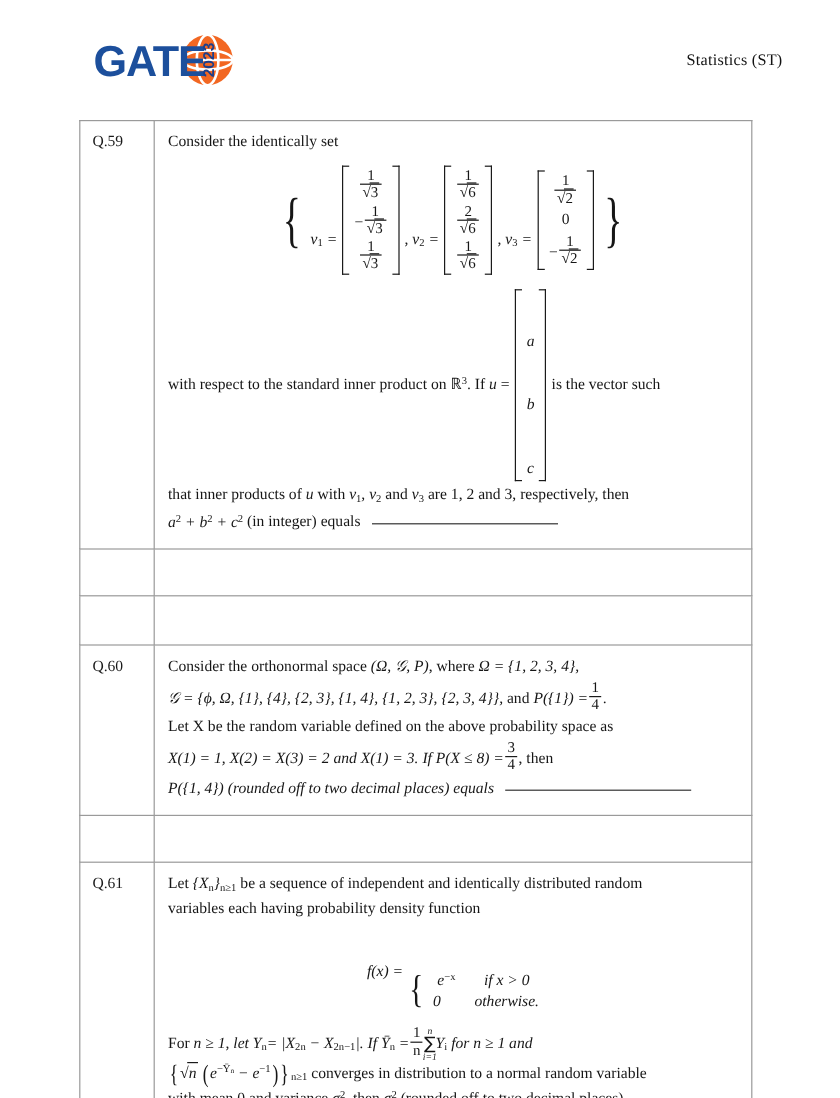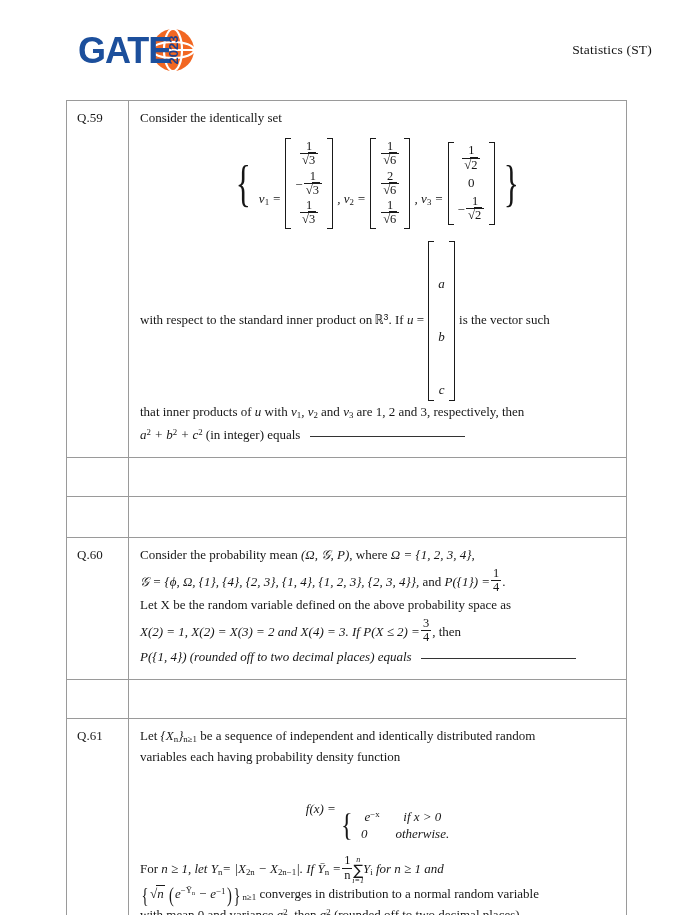--- a/index.html
+++ b/index.html
@@ -70,21 +70,21 @@
     font-size: 13px;
     line-height: 1.45;
   }
   .qbody p { margin: 0 0 2px 0; }
 
   .spacer-row td { height: 38px; }
   .spacer-row-tall td { height: 40px; }
 
   
   .math { font-family: "Liberation Serif", serif; font-style: italic; margin-top: 32px; }
-  .mathup { font-family: Liberation Mono, monospace; font-style: normal; }
+  .mathup { font-family: Liberation Serif, serif; font-style: normal; }
   sup, sub { font-size: 68%; line-height: 0; font-style: normal; }
   sub { vertical-align: -0.25em; }
   sup { vertical-align: 0.5em; }
 
   .frac {
     display: inline-block;
     vertical-align: -0.42em;
     text-align: center;
     line-height: 1.06;
     font-size: 0.96em;
@@ -306,36 +306,36 @@
   </tr>
 
   <tr>
     <td>
       <div class="qnum">Q.60</div>
     </td>
     <td>
       <div class="qbody">
 
         <p>
-          <span>Consider the probability mean</span>
+          <span>Consider the orthonormal space</span>
           <span class="math nowrap">(Ω, 𝒢, P)</span><span>, where</span>
           <span class="math nowrap">Ω = {1, 2, 3, 4},</span>
         </p>
 
         <p>
           <span class="math">𝒢 = {ϕ, Ω, {1}, {4}, {2, 3}, {1, 4}, {1, 2, 3}, {2, 3, 4}},</span>
           <span>and</span>
           <span class="math">P({1}) =</span><span class="frac"><span class="num">1</span><span class="den">4</span></span>.
         </p>
 
         <p>Let  X  be the random variable defined on the above probability space as</p>
 
         <p>
-          <span class="math">X(2) = 1, X(2) = X(3) = 2  and  X(4) = 3. If</span>
-          <span class="math">P(X ≤ 2) =</span><span class="frac"><span class="num">3</span><span class="den">4</span></span><span>, then</span>
+          <span class="math">X(1) = 1, X(2) = X(3) = 2  and  X(1) = 3. If</span>
+          <span class="math">P(X ≤ 8) =</span><span class="frac"><span class="num">3</span><span class="den">4</span></span><span>, then</span>
         </p>
 
         <p>
           <span class="math">P({1, 4})  (rounded off to two decimal places) equals</span>
           <span class="blank-line"></span>
         </p>
 
       </div>
     </td>
   </tr>

